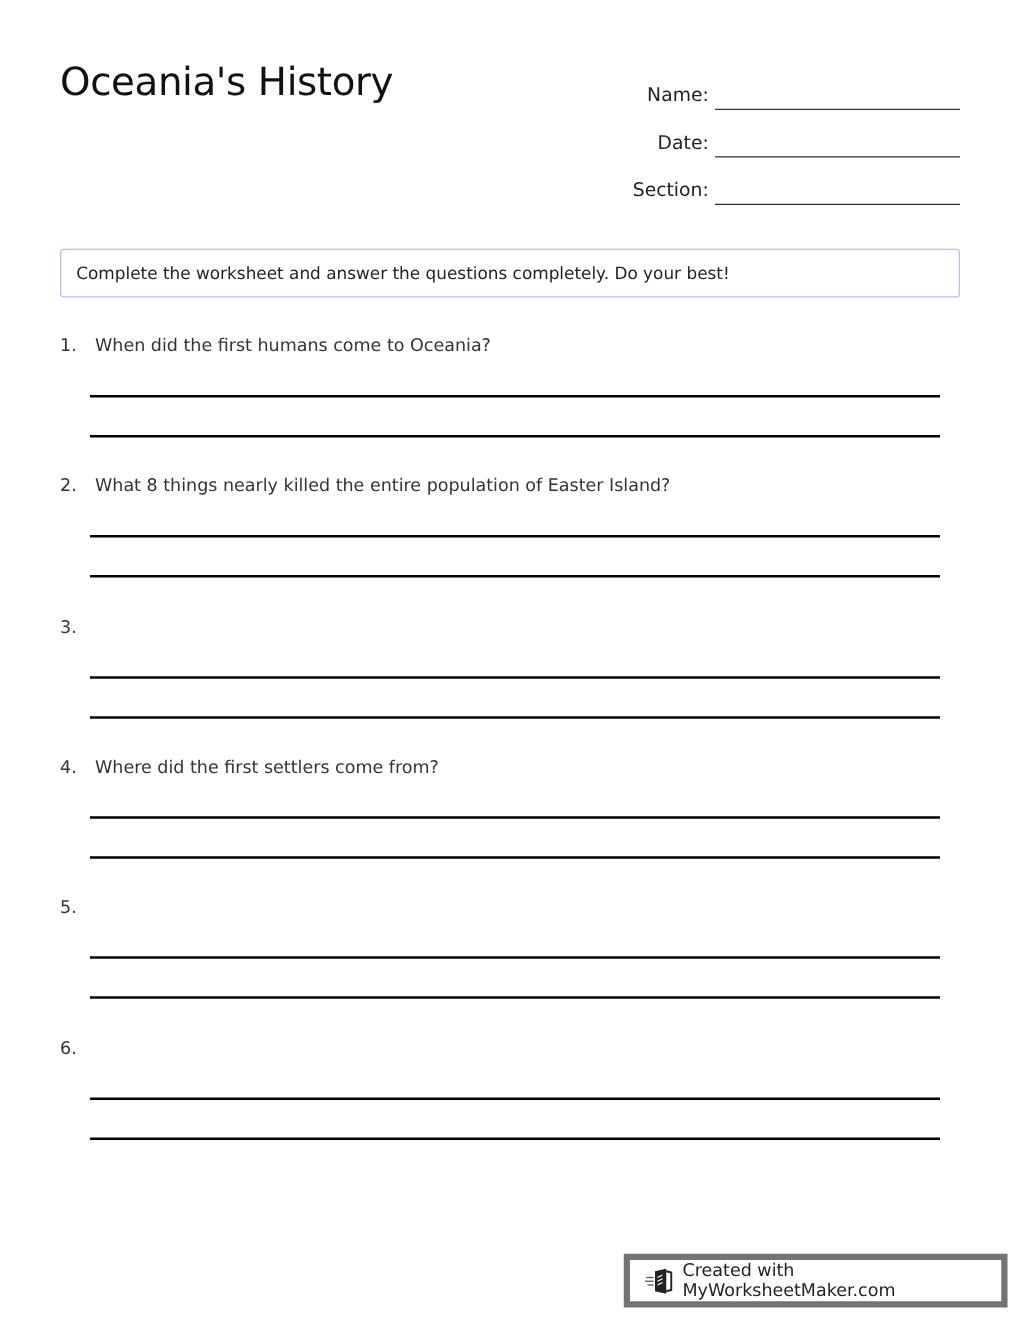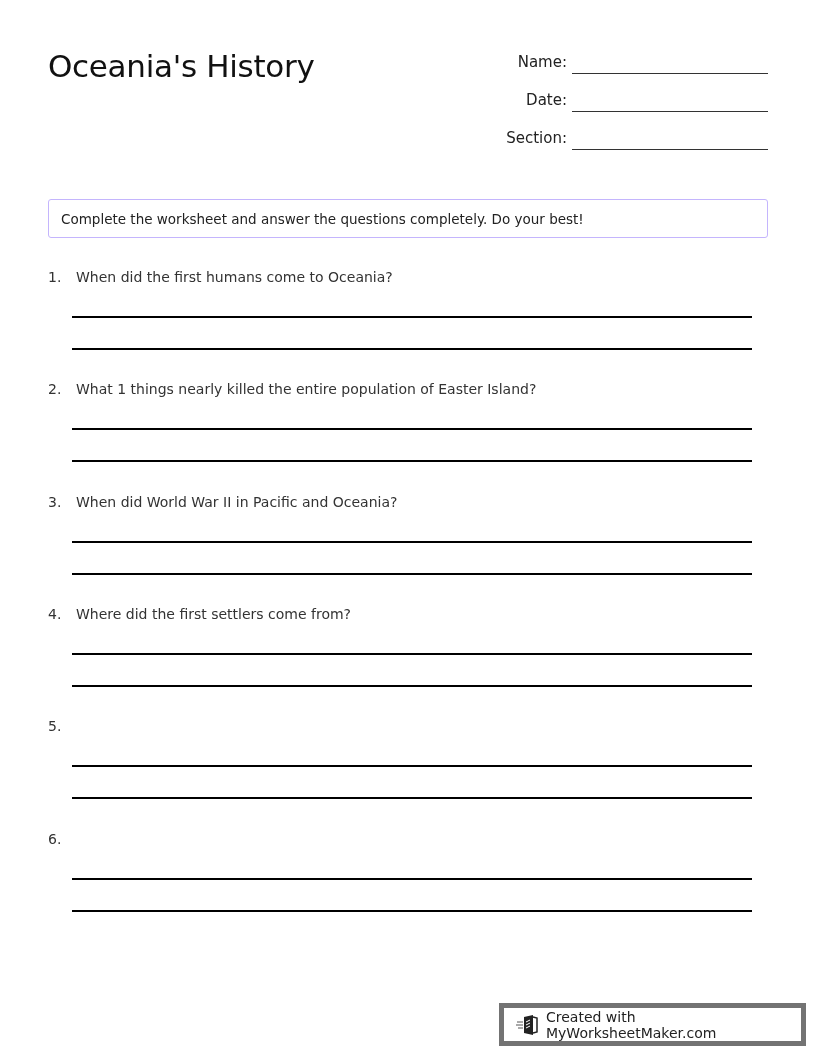--- a/index.html
+++ b/index.html
@@ -15,21 +15,21 @@
       left: 48px;
       top: 48px;
       font-size: 31px;
       font-weight: normal;
       color: #111111;
       letter-spacing: -0.3px;
     }
     .fields {
       position: absolute;
       left: 480px;
-      top: 36px;
+      top: 50px;
       width: 288px;
     }
     .field-row {
       display: flex;
       align-items: flex-end;
       height: 38px;
     }
     .field-label {
       width: 92px;
       text-align: right;
@@ -125,30 +125,29 @@
     <span class="q-num">1.</span>
     <span>When did the first humans come to Oceania?</span>
   </div>
   <div class="answer-line" style="top:49px;"></div>
   <div class="answer-line" style="top:81px;"></div>
 </div>
 
 <div class="question" style="top:379px;">
   <div class="q-text">
     <span class="q-num">2.</span>
-    <span>What 1 things nearly killed the entire population of Easter Island?</span>
+    <span>What 8 things nearly killed the entire population of Easter Island?</span>
   </div>
   <div class="answer-line" style="top:49px;"></div>
   <div class="answer-line" style="top:81px;"></div>
 </div>
 
 <div class="question" style="top:492px;">
   <div class="q-text">
     <span class="q-num">3.</span>
-    <span>When did World War II in Pacific and Oceania?</span>
   </div>
   <div class="answer-line" style="top:49px;"></div>
   <div class="answer-line" style="top:81px;"></div>
 </div>
 
 <div class="question" style="top:604px;">
   <div class="q-text">
     <span class="q-num">4.</span>
     <span>Where did the first settlers come from?</span>
   </div>

